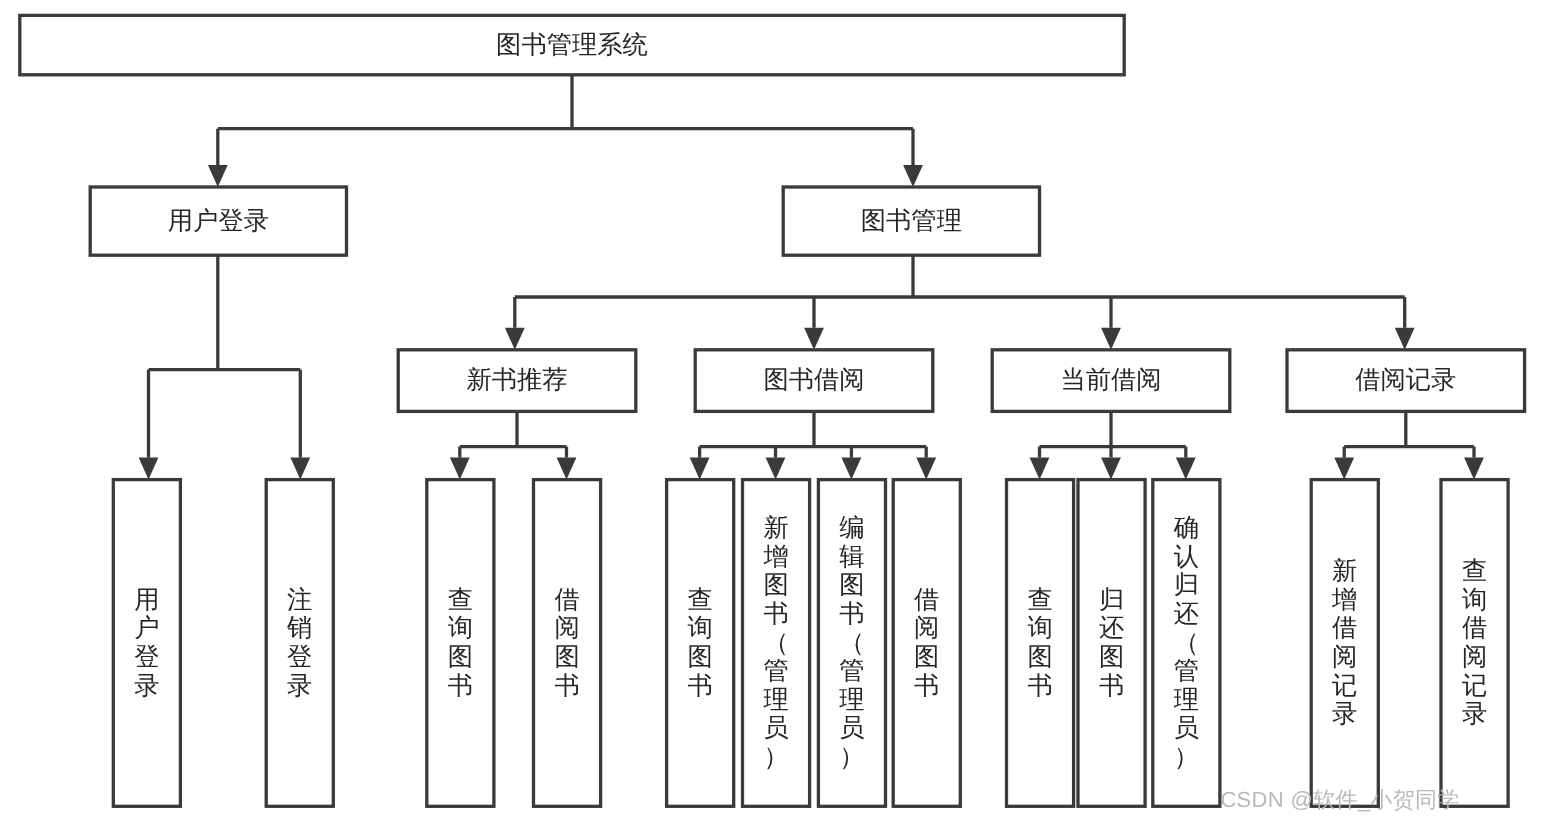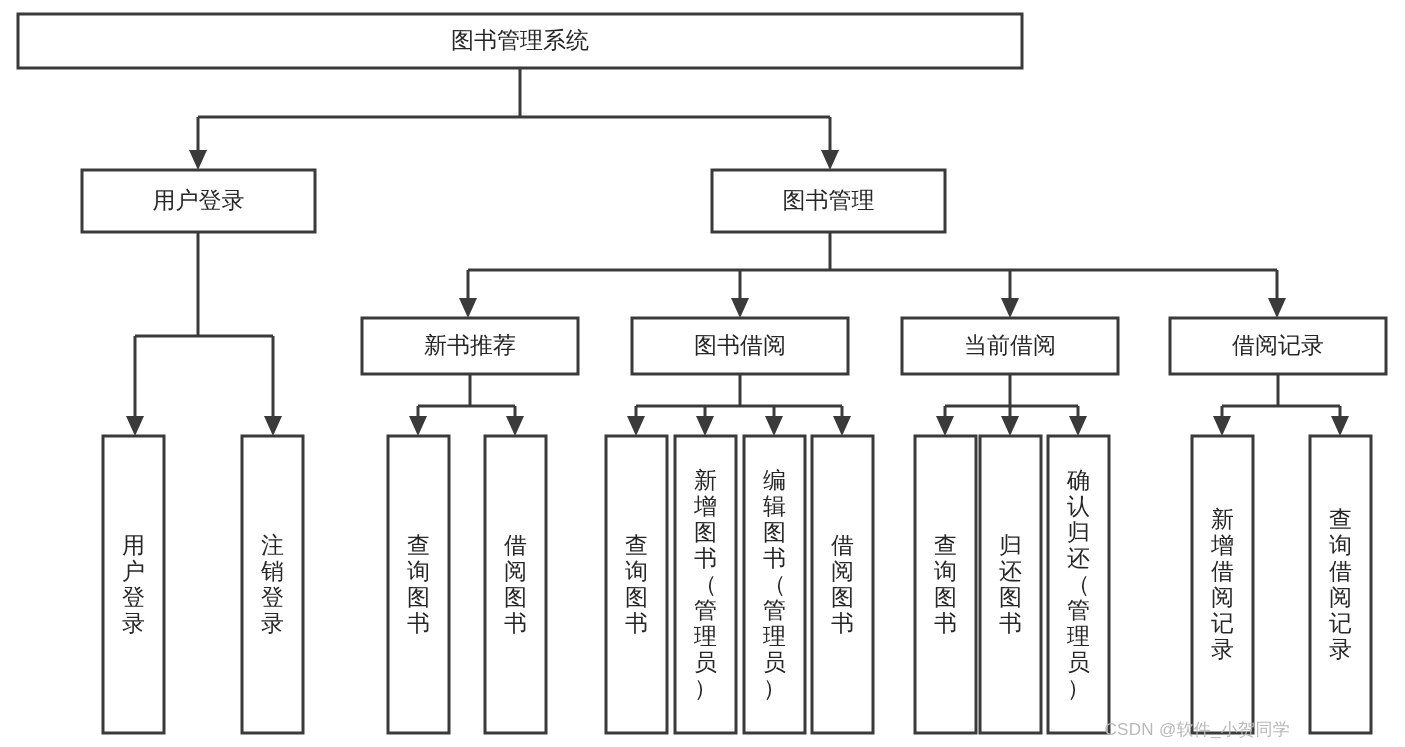--- a/index.html
+++ b/index.html
@@ -11,20 +11,21 @@
     width: 1405px;
     height: 747px;
     font-family: "Liberation Sans", "DejaVu Sans", sans-serif;
     overflow: hidden;
   }
   #diagram-root {
     position: relative;
     width: 1300px;
     height: 747px;
     background: #ffffff;
+    padding-left: 37px;
   }
   svg.diagram-canvas {
     position: absolute;
     top: 0;
     left: 0;
     width: 1405px;
     height: 747px;
     display: block;
   }
   .node-box {
@@ -53,21 +54,21 @@
     fill: #262626;
     font-family: "Liberation Sans", "DejaVu Sans", sans-serif;
     font-size: 23px;
     text-anchor: middle;
   }
   .watermark-text {
     position: absolute;
     right: 10px;
     bottom: 6px;
     font-family: "Liberation Sans", "DejaVu Sans", sans-serif;
-    font-size: 17px;
+    font-size: 20px;
     color: #b9b9b9;
     white-space: nowrap;
     letter-spacing: 0.3px;
   }
 </style>
 </head>
 <body>
 
 <div id="diagram-root">
   <svg class="diagram-canvas" viewBox="0 0 1405 747">

